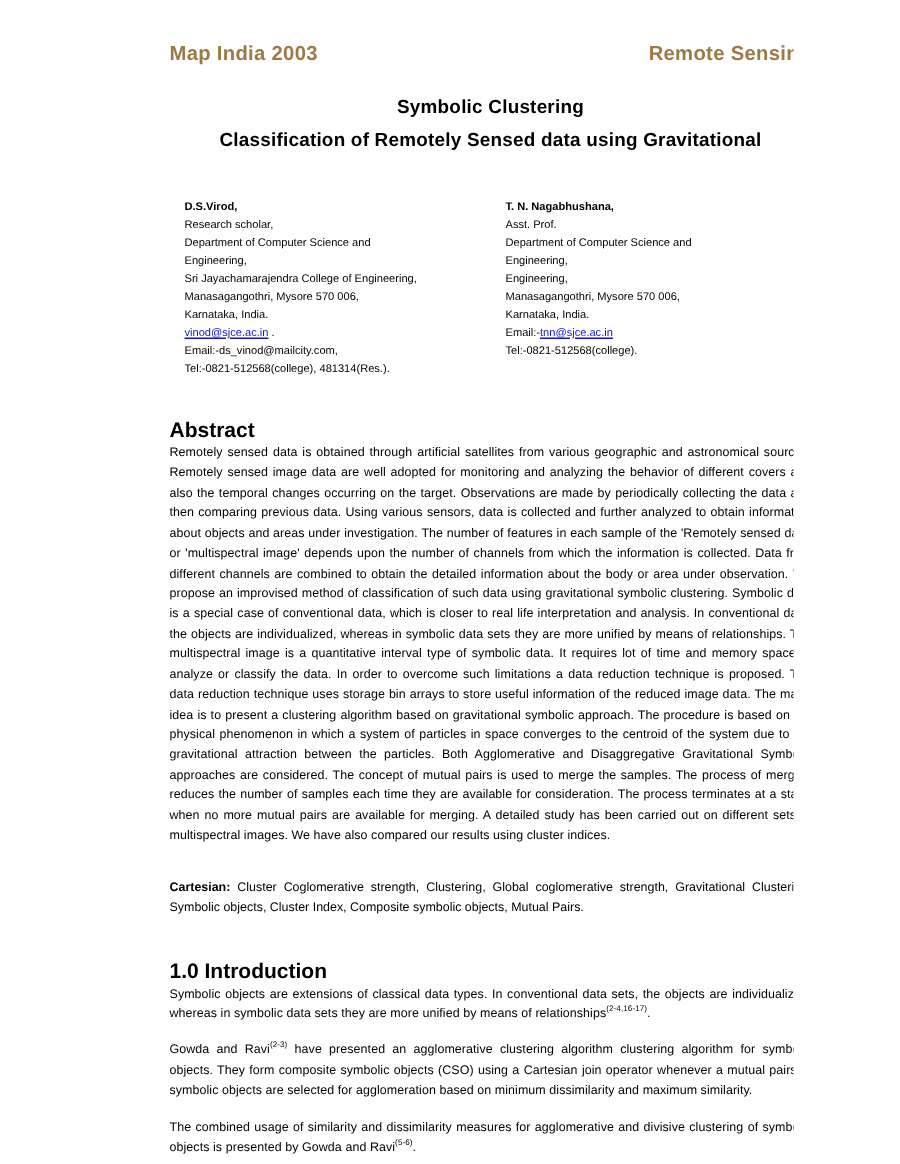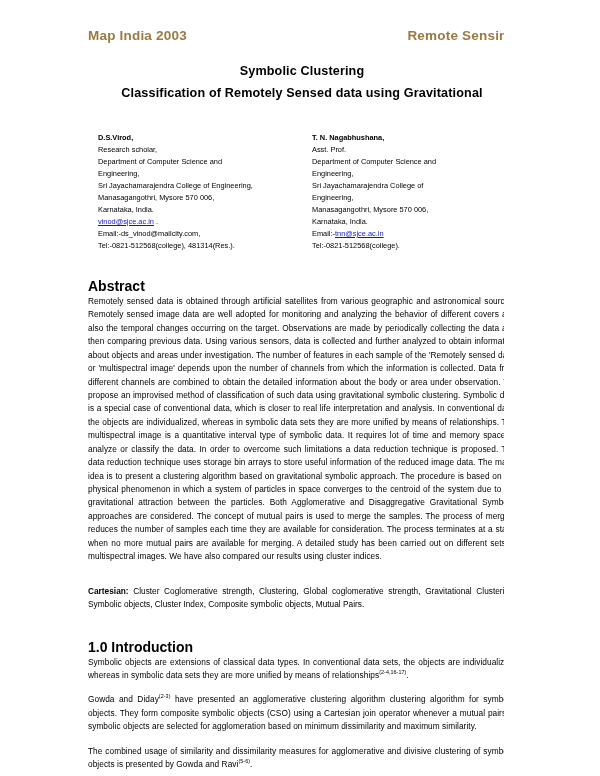--- a/index.html
+++ b/index.html
@@ -11,20 +11,21 @@
     font-family: "Liberation Sans", sans-serif;
     color: #000000;
   }
   .page {
     position: relative;
     width: 504px;
     height: 776px;
     background: #ffffff;
     overflow: hidden;
     box-sizing: border-box;
+    margin-left: 25px;
   }
   .content {
     position: absolute;
     left: 88px;
     top: 0;
     width: 428px;
   }
 
   
   .runhead {
@@ -143,39 +144,38 @@
         <div><a class="alink" href="#">vinod@sjce.ac.in</a><span> .</span></div>
         <div>Email:-ds_vinod@mailcity.com,</div>
         <div>Tel:-0821-512568(college), 481314(Res.).</div>
       </div>
 
       <div class="author-col right">
         <div class="author-name">T. N. Nagabhushana,</div>
         <div>Asst. Prof.</div>
         <div>Department of Computer Science and</div>
         <div>Engineering,</div>
-        <div>Sri Jayachamarajendra College of</div>
         <div>Engineering,</div>
         <div>Manasagangothri, Mysore 570 006,</div>
         <div>Karnataka, India.</div>
         <div><span>Email:-</span><a class="alink" href="#">tnn@sjce.ac.in</a></div>
         <div>Tel:-0821-512568(college).</div>
       </div>
 
     </div>
 
     <div class="sec-head">Abstract</div>
     <p class="body">Remotely sensed data is obtained through artificial satellites from various geographic and astronomical sources. Remotely sensed image data are well adopted for monitoring and analyzing the behavior of different covers and also the temporal changes occurring on the target. Observations are made by periodically collecting the data and then comparing previous data. Using various sensors, data is collected and further analyzed to obtain information about objects and areas under investigation. The number of features in each sample of the 'Remotely sensed data' or 'multispectral image' depends upon the number of channels from which the information is collected. Data from different channels are combined to obtain the detailed information about the body or area under observation. We propose an improvised method of classification of such data using gravitational symbolic clustering. Symbolic data is a special case of conventional data, which is closer to real life interpretation and analysis.  In conventional data, the objects are individualized, whereas in symbolic data sets they are more unified by means of relationships.  The multispectral image is a quantitative interval type of symbolic data.  It requires lot of time and memory space to analyze or classify the data. In order to overcome such limitations a data reduction technique is proposed. The data reduction technique uses storage bin arrays to store useful information of the reduced image data. The major idea is to present a clustering algorithm based on gravitational symbolic approach. The procedure is based on the physical phenomenon in which a system of particles in space converges to the centroid of the system due to the gravitational attraction between the particles. Both Agglomerative and Disaggregative Gravitational Symbolic approaches are considered. The concept of mutual pairs is used to merge the samples. The process of merging reduces the number of samples each time they are available for consideration. The process terminates at a stage when no more mutual pairs are available for merging.  A detailed study has been carried out on different sets of multispectral images. We have also compared our results using cluster indices.</p>
 
     <div class="kw"><b>Cartesian:</b><span> Cluster Coglomerative strength, Clustering, Global coglomerative strength, Gravitational Clustering, Symbolic objects, Cluster Index, Composite symbolic objects, Mutual Pairs.</span></div>
 
     <div class="intro-head">1.0  Introduction</div>
 
     <p class="body"><span>Symbolic objects are extensions of classical data types. In conventional data sets, the objects are individualized, whereas in symbolic data sets they are more unified by means of relationships</span><sup>(2-4,16-17)</sup><span>.</span></p>
 
-    <p class="body"><span>Gowda and Diday</span><sup>(2-3)</sup><span> have presented an agglomerative clustering algorithm clustering algorithm for symbolic objects. They form composite symbolic objects (CSO) using a Cartesian join operator whenever a mutual pairs of symbolic objects are selected for agglomeration based on minimum dissimilarity and maximum similarity.</span></p>
+    <p class="body"><span>Gowda and Ravi</span><sup>(2-3)</sup><span> have presented an agglomerative clustering algorithm clustering algorithm for symbolic objects. They form composite symbolic objects (CSO) using a Cartesian join operator whenever a mutual pairs of symbolic objects are selected for agglomeration based on minimum dissimilarity and maximum similarity.</span></p>
 
     <p class="body"><span>The combined usage of similarity and dissimilarity measures for agglomerative and divisive clustering of symbolic objects is presented by Gowda and Ravi</span><sup>(5-6)</sup><span>.</span></p>
 
   </div>
 
 
 </div>
 
 </body></html>

